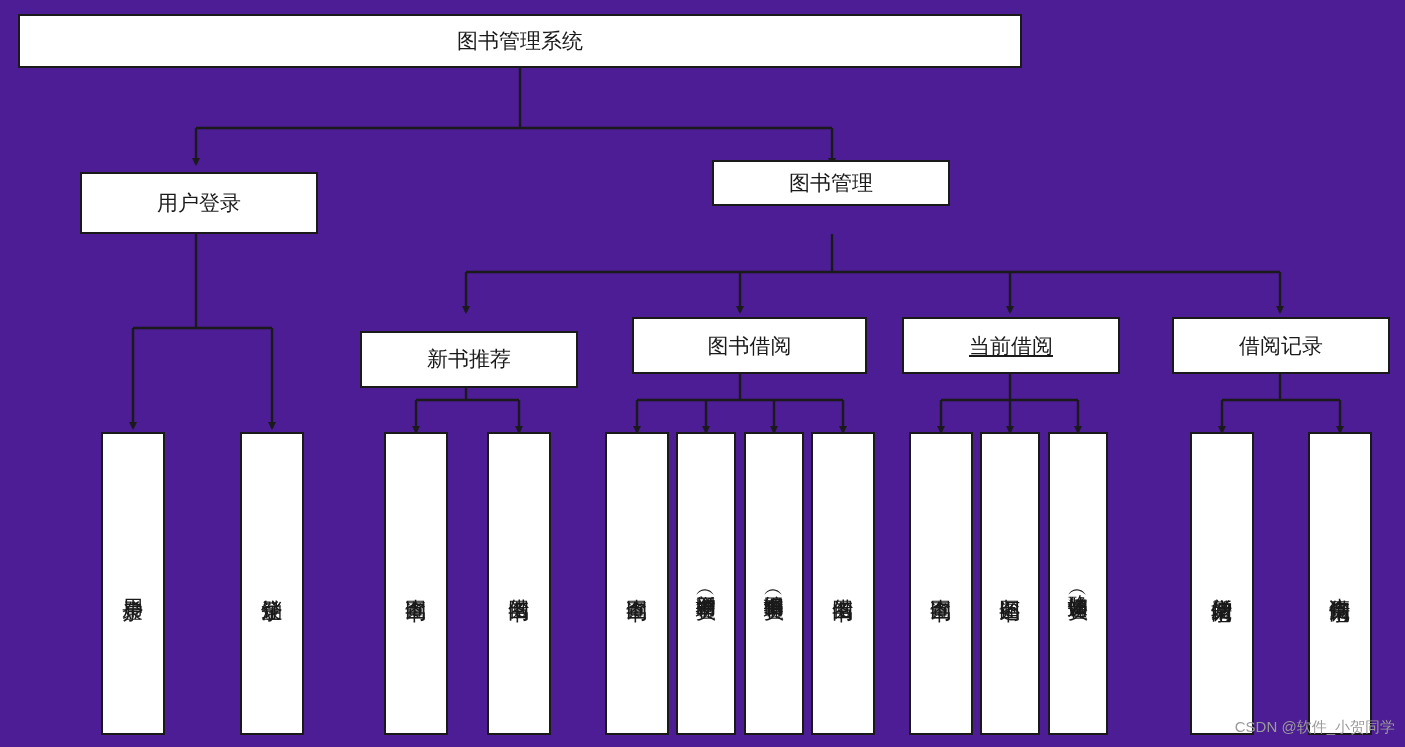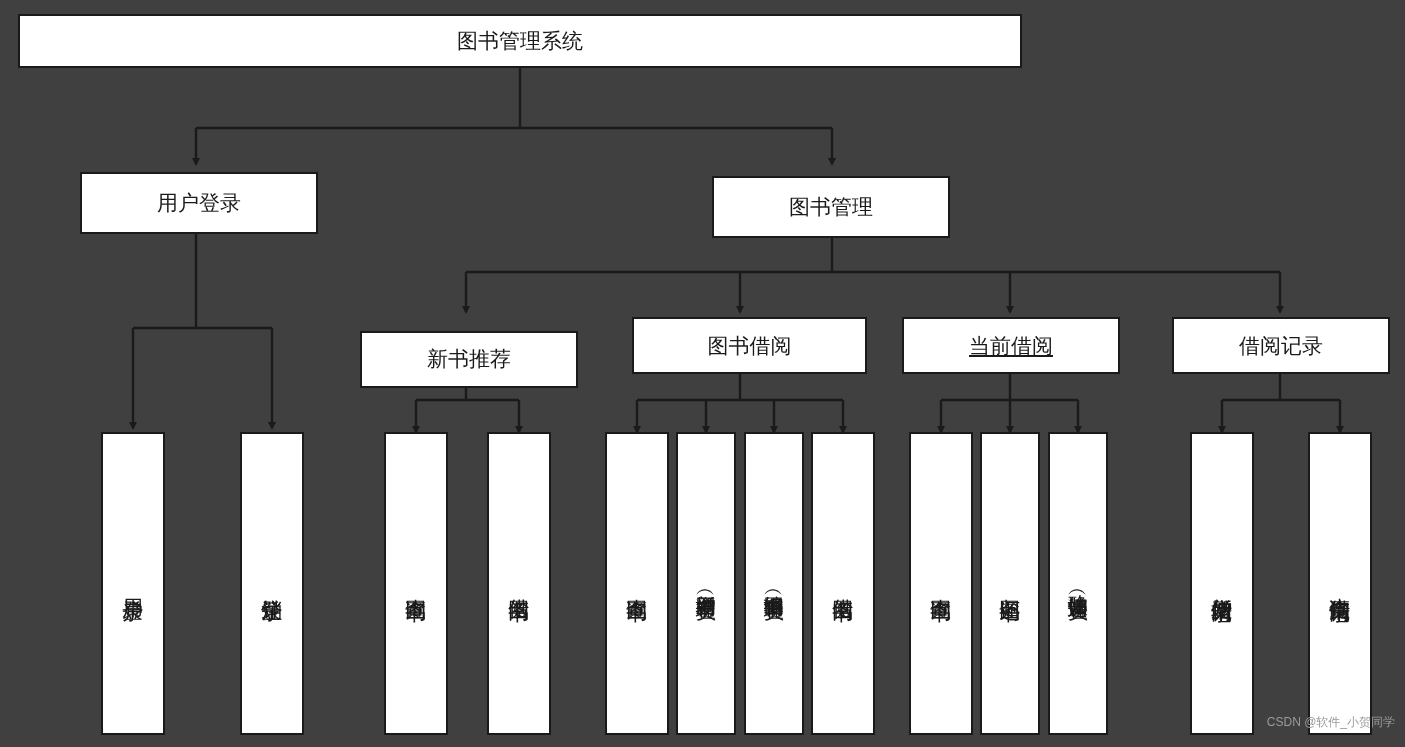--- a/index.html
+++ b/index.html
@@ -7,21 +7,21 @@
     padding: 0;
     background: #ffffff;
   }
   body {
     font-family: "Liberation Sans", sans-serif;
   }
   #stage {
     position: relative;
     width: 1405px;
     height: 747px;
-    background: #404040;
+    background: #4c1d95;
     overflow: hidden;
   }
   svg#edges {
     position: absolute;
     left: 0;
     top: 0;
     width: 1405px;
     height: 747px;
   }
   .node {
@@ -45,22 +45,22 @@
     font-size: 21px;
     padding: 10px 0;
     letter-spacing: 1px;
   }
   .node.v.small {
     font-size: 20px;
   }
   .watermark {
     position: absolute;
     right: 10px;
-    bottom: 16px;
-    font-size: 12px;
+    bottom: 10px;
+    font-size: 15px;
     color: #9a9a9a;
     white-space: nowrap;
   }
 </style>
 </head>
 <body>
 
 <div id="stage">
 
   <svg id="edges" xmlns="http://www.w3.org/2000/svg">
@@ -113,21 +113,21 @@
     </g>
   </svg>
 
   <div class="node h" style="left:18px; top:14px; width:1004px; height:54px;">
     <span>图书管理系统</span>
   </div>
 
   <div class="node h" style="left:80px; top:172px; width:238px; height:62px;">
     <span>用户登录</span>
   </div>
-  <div class="node h" style="left:712px; top:176px; width:238px; height:62px;justify-content:center;">
+  <div class="node h" style="left:712px; top:160px; width:238px; height:46px;justify-content:center;">
     <span>图书管理</span>
   </div>
 
   <div class="node h" style="left:360px; top:331px; width:218px; height:57px;font-family:Liberation Serif, serif;">
     <span>新书推荐</span>
   </div>
   <div class="node h" style="left:632px; top:317px; width:235px; height:57px;">
     <span>图书借阅</span>
   </div>
   <div class="node h" style="left:902px; top:317px; width:218px; height:57px;text-decoration:underline;">

